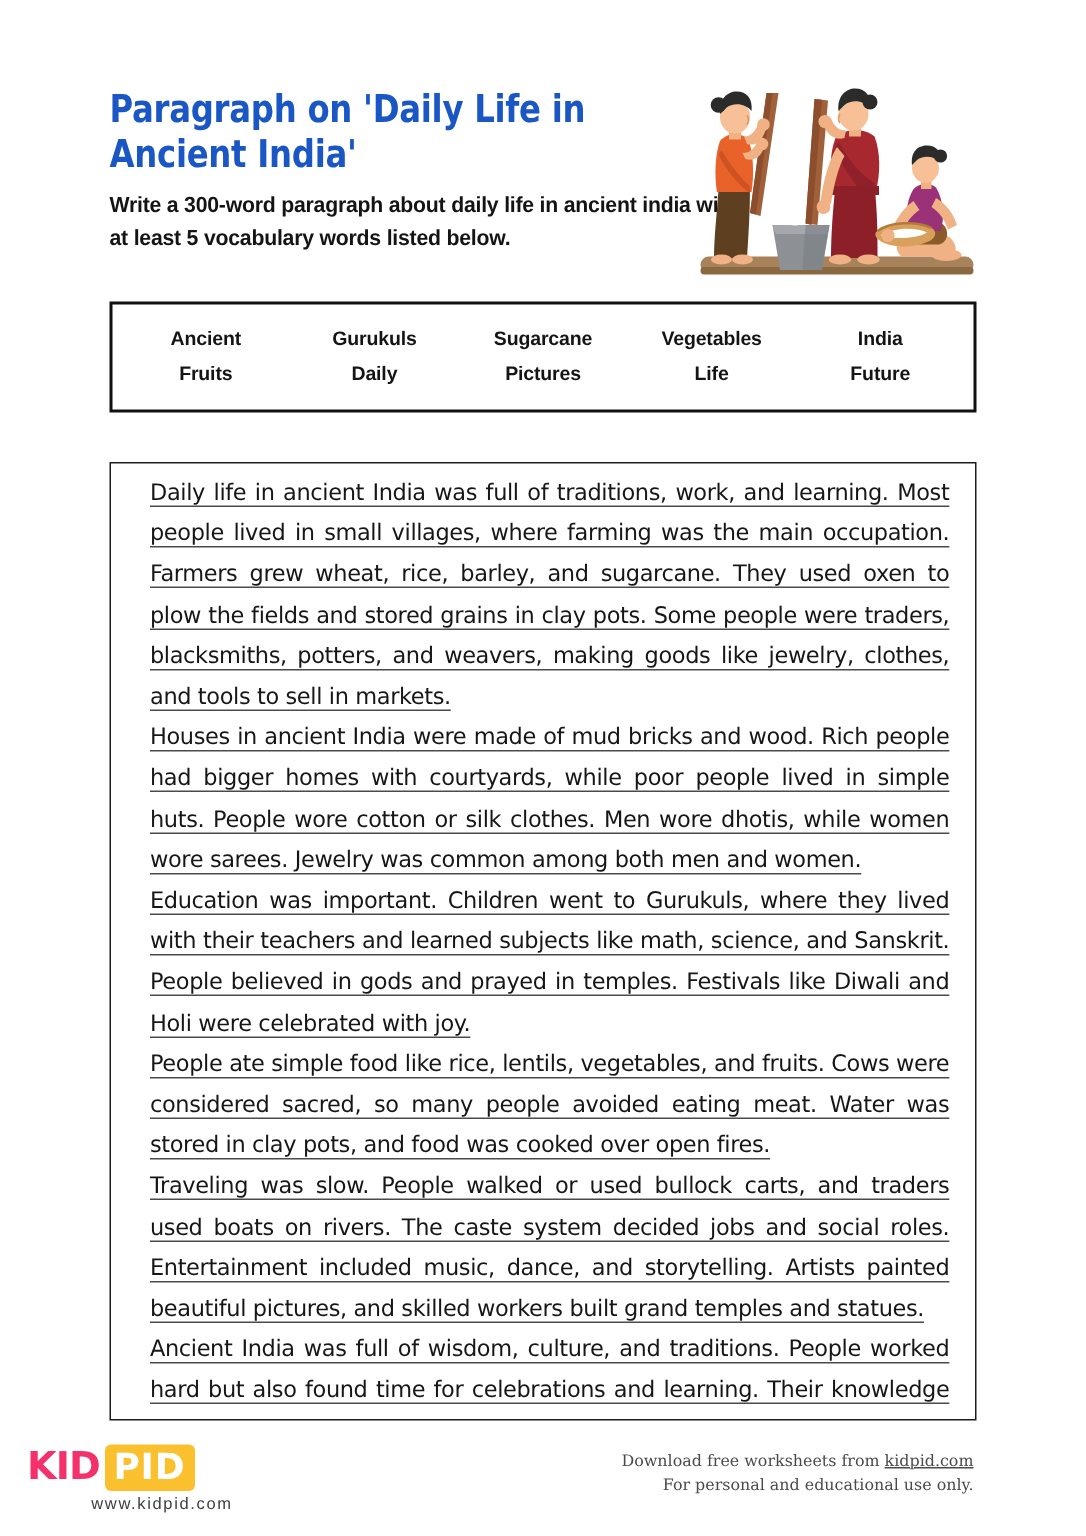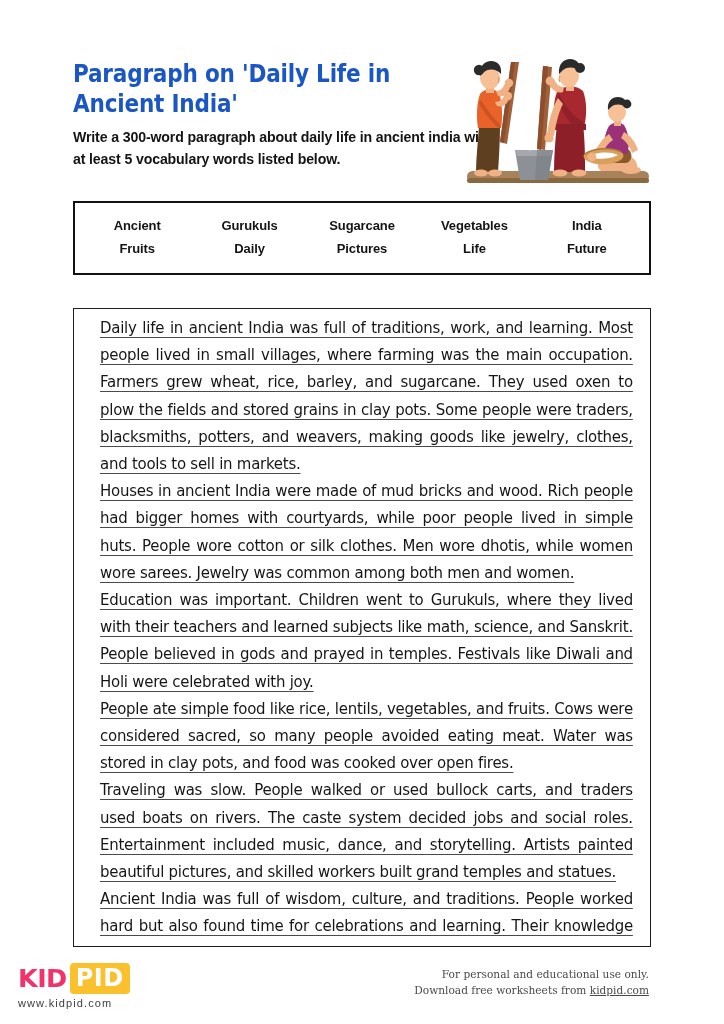--- a/index.html
+++ b/index.html
@@ -161,20 +161,21 @@
     margin-left: 3px;
     letter-spacing: 0.5px;
     font-family: "DejaVu Sans", sans-serif;
   }
   .brand-url {
     font-size: 11px;
     color: #3d3d3d;
     letter-spacing: 1.1px;
     margin-top: 5px;
     font-weight: normal;
+    text-align: center;
   }
   .legal {
     position: absolute;
     right: 24px;
     top: 9px;
     text-align: right;
     font-family: "DejaVu Serif", serif;
     font-size: 10.6px;
     line-height: 15.5px;
     color: #4a4a4a;
@@ -315,20 +316,20 @@
 
   <div class="footer">
     <div class="brand">
       <div class="brand-logo">
         <span class="brand-kid">KID</span>
         <span class="brand-pid">PID</span>
       </div>
       <div class="brand-url">www.kidpid.com</div>
     </div>
     <div class="legal">
-      <div>For personal and educational use only.</div>
       <div>
         <span>Download free worksheets from </span><a class="legal-link" href="#">kidpid.com</a>
       </div>
+      <div>For personal and educational use only.</div>
     </div>
   </div>
 
 </div>
 
 </body></html>

